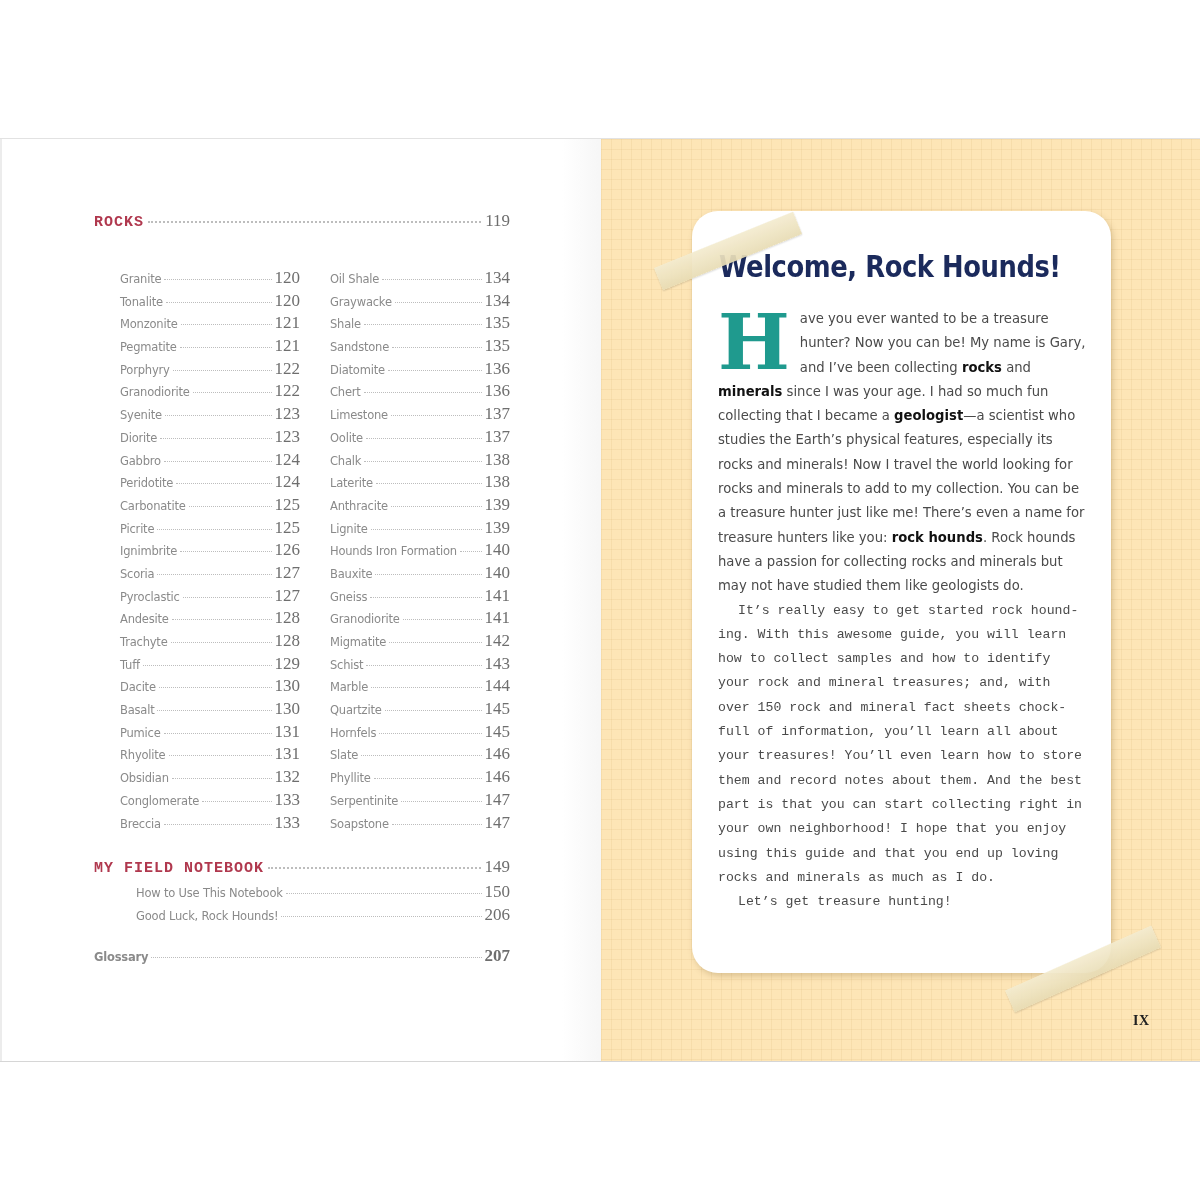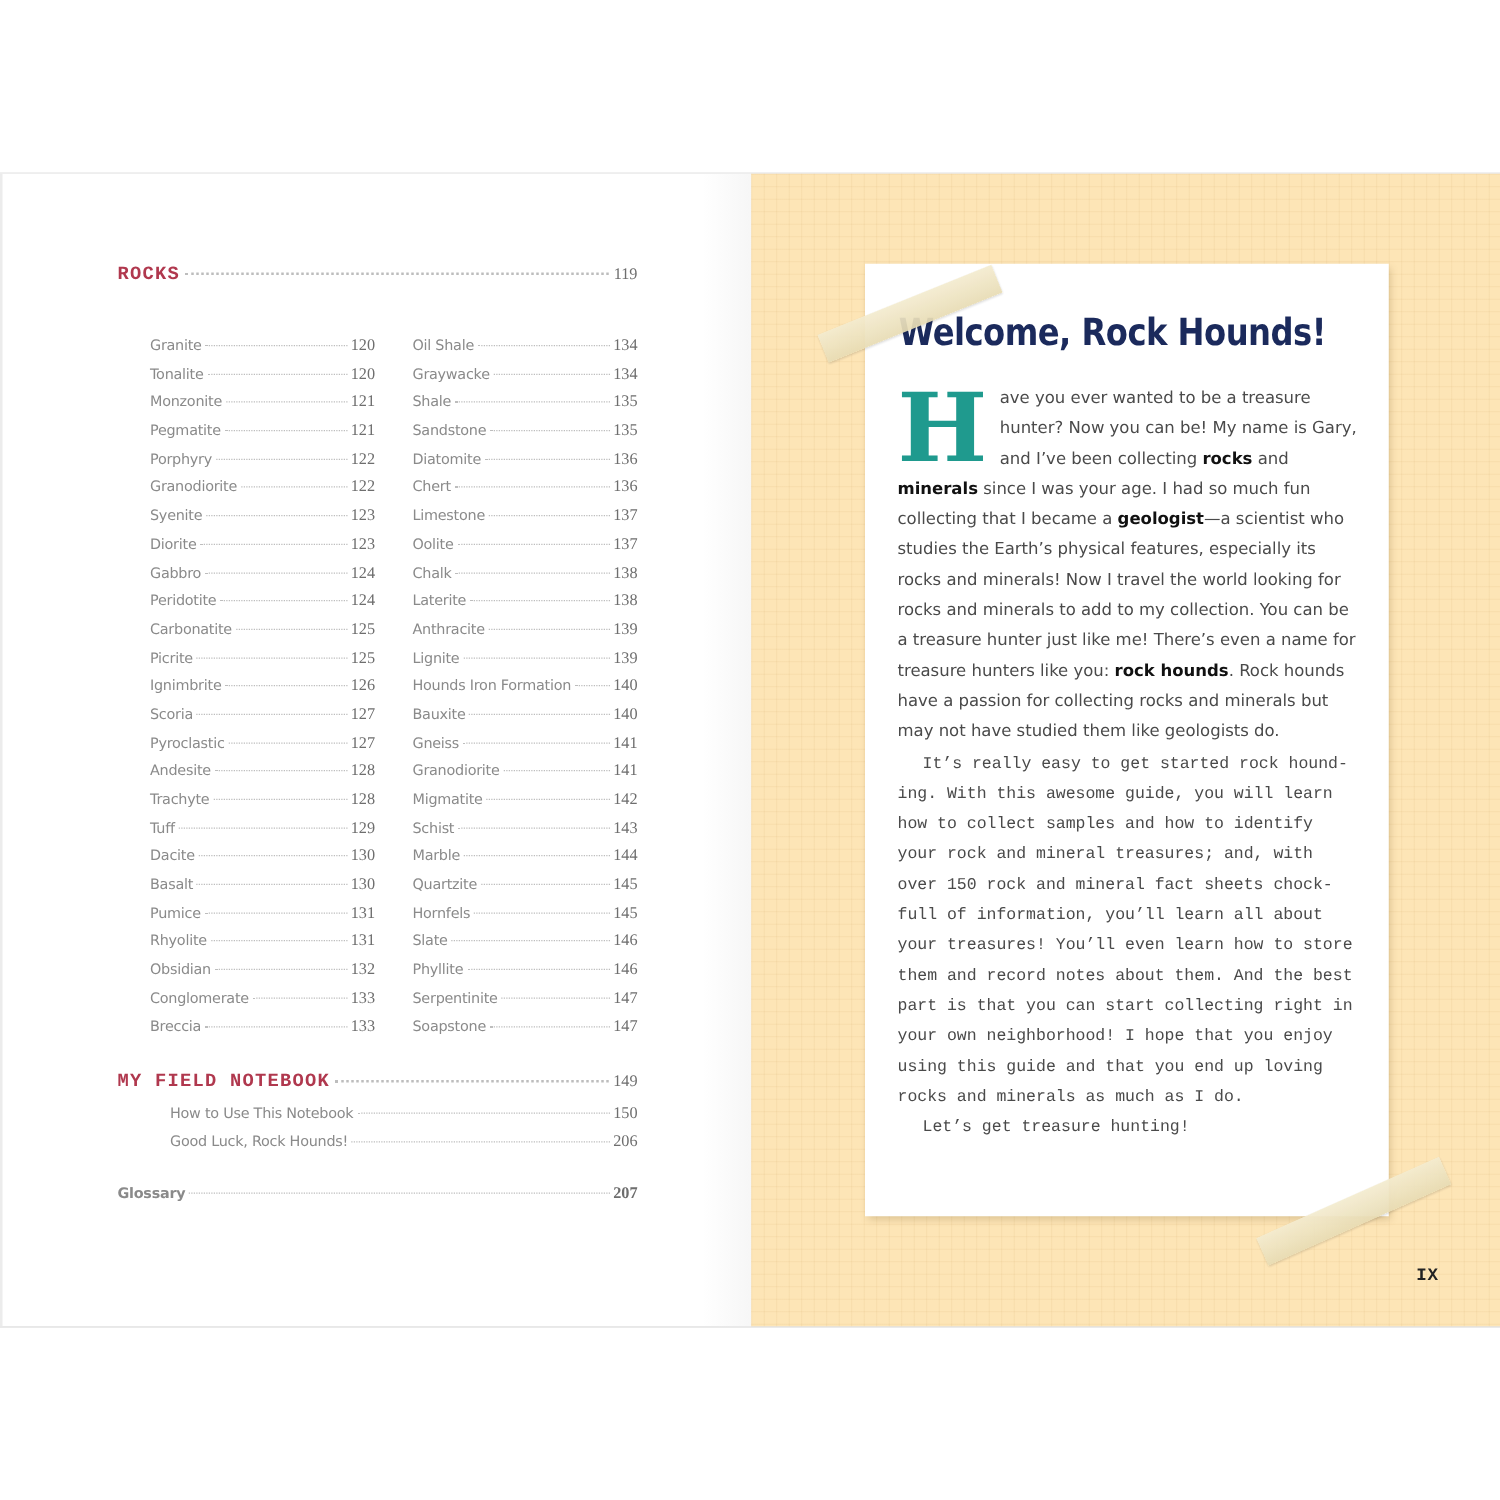--- a/index.html
+++ b/index.html
@@ -18,52 +18,52 @@
       background-size: 10px 10px; }
     .gutter-shadow { position: absolute; left: 560px; top: 0; width: 41px; height: 100%;
       background: linear-gradient(to right, rgba(255,255,255,0), rgba(240,240,240,0.6)); }
 
     
     .toc { position: absolute; left: 92px; top: 72px; width: 416px; color: #8a8a8a; }
     .toc-section { display: flex; align-items: baseline; height: 22px; }
     .section-title { font-family: "Liberation Mono", "DejaVu Sans Mono", monospace; font-weight: bold;
       color: #b0384e; font-size: 15px; letter-spacing: 1px; white-space: nowrap; }
     .leader { flex: 1; border-bottom: 2px dotted #bdbdbd; margin: 0 4px; transform: translateY(-3px); }
-    .pg { font-family: "Liberation Serif", serif; font-size: 13px; color: #6e6e6e; white-space: nowrap; }
+    .pg { font-family: "Liberation Serif", serif; font-size: 17px; color: #6e6e6e; white-space: nowrap; }
 
     .rocks-grid { display: flex; justify-content: space-between; margin-left: 26px; margin-top: 3px; }
     .col { width: 180px; margin-top: 32px; }
     .toc-row { display: flex; align-items: baseline; height: 22.7px; font-size: 12px; }
     .toc-row .name { white-space: nowrap; color: #8a8a8a; font-family: "DejaVu Sans", sans-serif; font-size: 11.5px; letter-spacing: -0.2px; }
     .toc-row .leader { border-bottom: 1px dotted #bdbdbd; margin: 0 3px; transform: translateY(-3px); }
 
     .notebook { margin-top: 22px; }
     .sub-list { margin-left: 42px; margin-top: 3px; }
     .misc { margin-top: 18px; font-weight: bold; }
     .misc .toc-row { height: 25px; }
 
     
     .card { position: absolute; left: 91px; top: 72px; width: 419px; height: 762px; background: #ffffff;
-      box-shadow: 2px 3px 6px rgba(120,90,40,0.25); }
+      box-shadow: 2px 3px 6px rgba(120,90,40,0.25); border-radius: 26px; }
     .card-title { position: absolute; left: 27px; top: 38px; font-family: "DejaVu Sans", sans-serif; font-weight: bold;
       font-size: 30px; color: #1b2a5c; letter-spacing: -0.5px; transform: scaleX(0.86); transform-origin: left; white-space: nowrap; }
     .card-body { position: absolute; left: 26px; top: 96px; width: 368px; font-family: "DejaVu Sans", sans-serif;
       font-size: 13.2px; line-height: 24.3px; color: #4a4a4a; }
     .drop-cap { float: left; font-family: "DejaVu Serif", serif; font-weight: bold; color: #1f9a8e;
       font-size: 76px; line-height: 60px; height: 66px; margin: 6px 10px 0 0; }
     .card-body p { text-align: left; }
     .card-body p.indent { text-indent: 20px; font-family: Liberation Mono, monospace; }
     .card-body b { color: #111; }
 
     .tape { position: absolute; background: linear-gradient(to bottom, #f4ecd0, #e8dcb4);
       opacity: 0.92; box-shadow: 0 1px 2px rgba(0,0,0,0.15); }
     .tape-top { left: 52px; top: 100px; width: 150px; height: 24px; transform: rotate(-22deg); }
     .tape-bottom { left: 402px; top: 818px; width: 160px; height: 24px; transform: rotate(-24deg); }
 
-    .folio { position: absolute; left: 532px; top: 874px; font-family: Liberation Mono, monospace; font-weight: bold;
+    .folio { position: absolute; left: 532px; top: 874px; font-family: Liberation Serif, serif; font-weight: bold;
       font-size: 14px; color: #222; letter-spacing: 0.5px; }
   </style>
 </head>
 <body>
 
 <div class="spread">
 
   <div class="left-page">
     <div class="toc">
 

